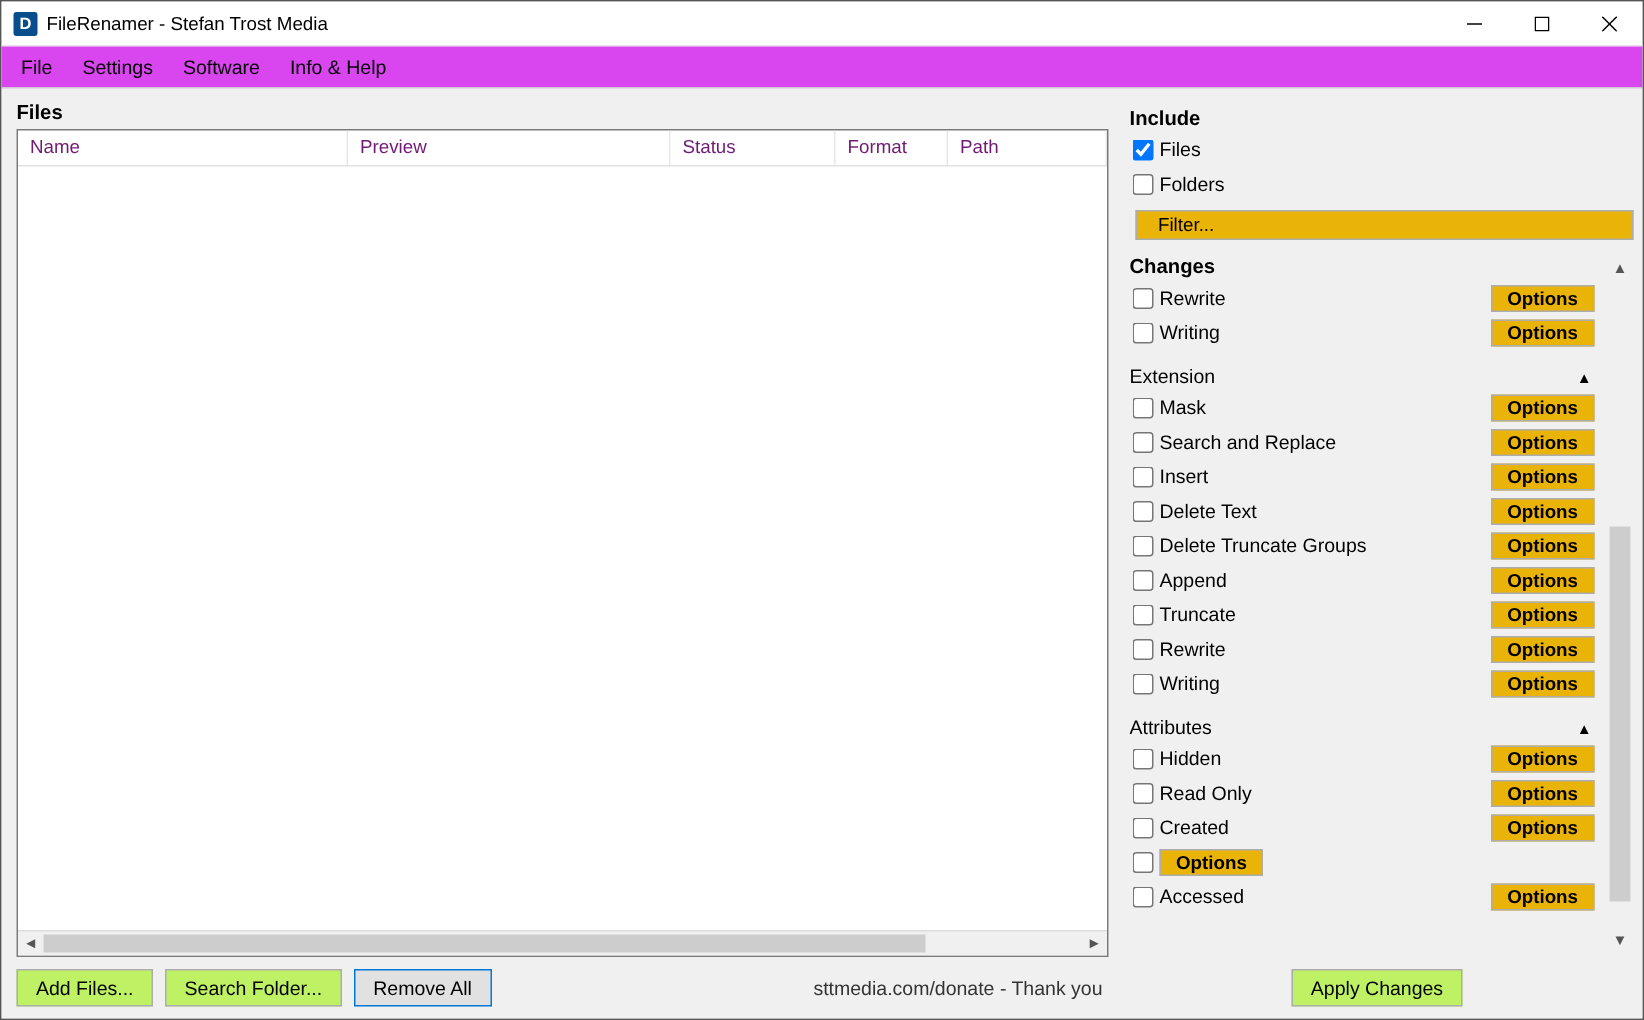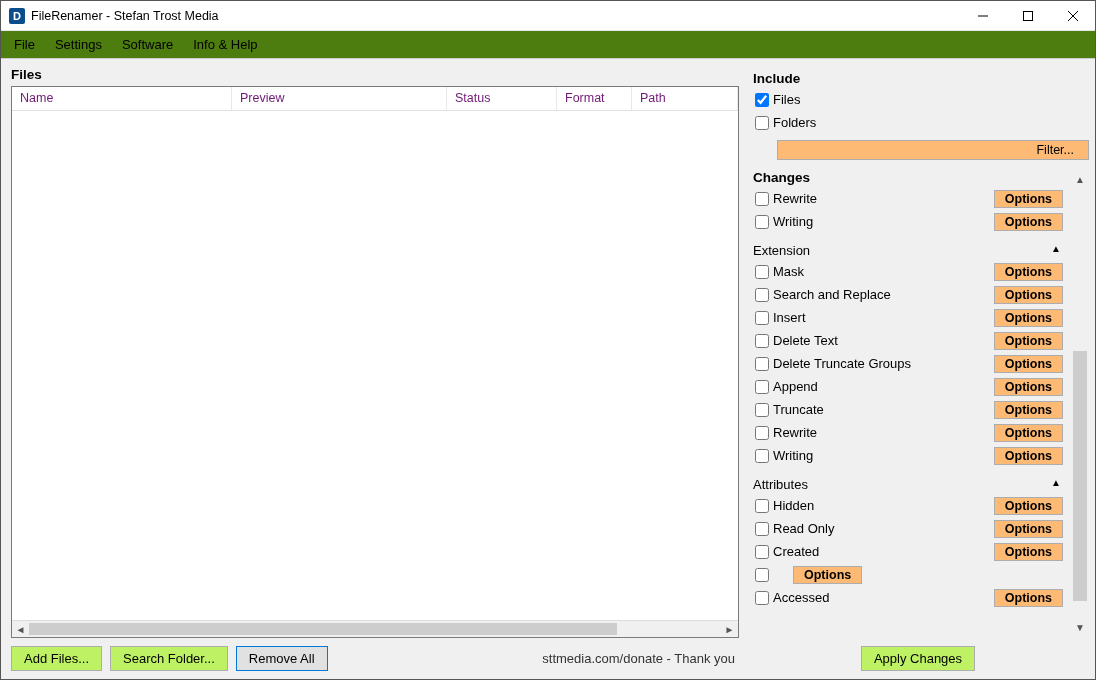--- a/index.html
+++ b/index.html
@@ -37,21 +37,21 @@
   .winbtn {
     width: 45px; height: 30px;
     display: flex; align-items: center; justify-content: center;
     font-family: "Segoe UI Symbol", sans-serif;
     font-size: 12px;
   }
   .menubar {
     display: flex;
     gap: 2px;
     padding: 2px 4px;
-    background: #4d7c0f;
+    background: #d946ef;
     border-bottom: 1px solid #ccc;
   }
   .menubar .menuitem {
     padding: 4px 9px;
     font-size: 13px;
   }
   .client {
     flex: 1;
     display: flex;
     background: #f0f0f0;
@@ -118,27 +118,26 @@
     background: #bef264;
     border: 1px solid #adadad;
     padding: 4px 12px;
     font-size: 13px;
     min-width: 70px;
     text-align: center;
     cursor: default;
   }
   .btn.primary { border: 1.5px solid #0078d7; background: #e1e1e1; }
   .btn-small {
-    background: #fdba74;
+    background: #eab308;
     border: 1px solid #adadad;
     padding: 1px 10px;
     font-size: 12.5px;
-    text-align: right;
+    text-align: left;
     cursor: default;
-    margin-left: 20px;
   }
   .donate {
     margin-left: auto;
     font-size: 13px;
     color: #333;
     padding-right: 4px;
   }
   .right {
     width: 348px;
     padding: 6px 6px 8px 6px;
@@ -174,21 +173,21 @@
   }
   .group-title {
     font-weight: bold;
     font-size: 13.5px;
     margin: 6px 0 2px 0;
   }
   .subgroup-title {
     font-size: 13px;
     margin: 10px 0 2px 0;
     display: flex;
-    align-items: flex-start;
+    align-items: flex-end;
   }
   .subgroup-title .caret {
     margin-left: auto;
     font-size: 10px;
     padding-right: 10px;
   }
   .row {
     display: flex;
     align-items: center;
     height: 23px;

